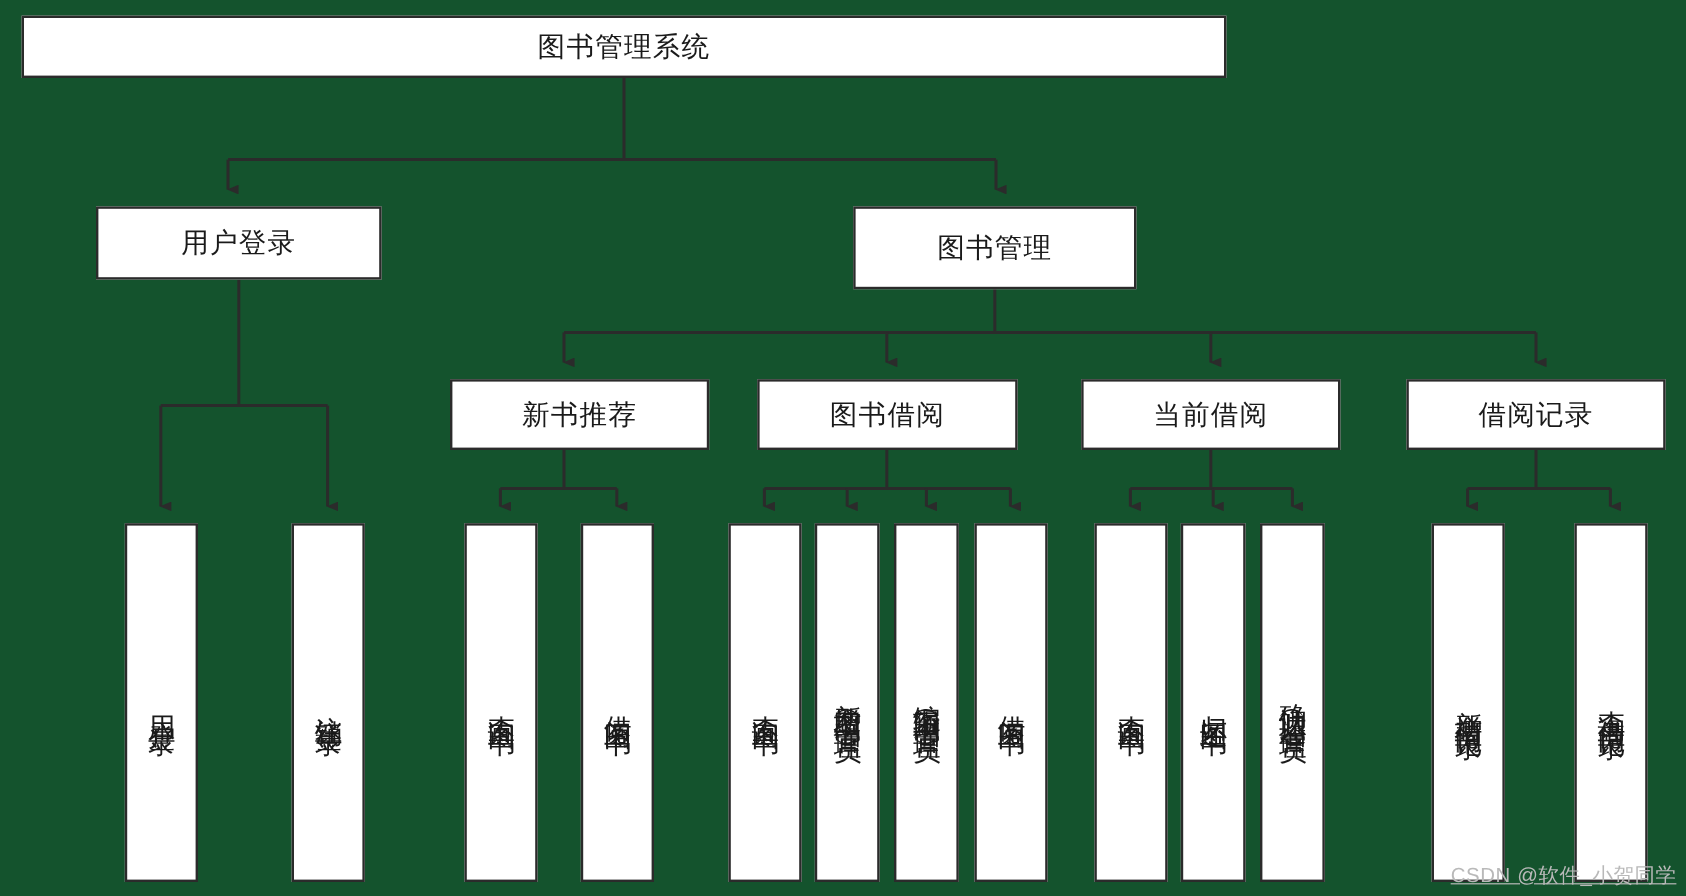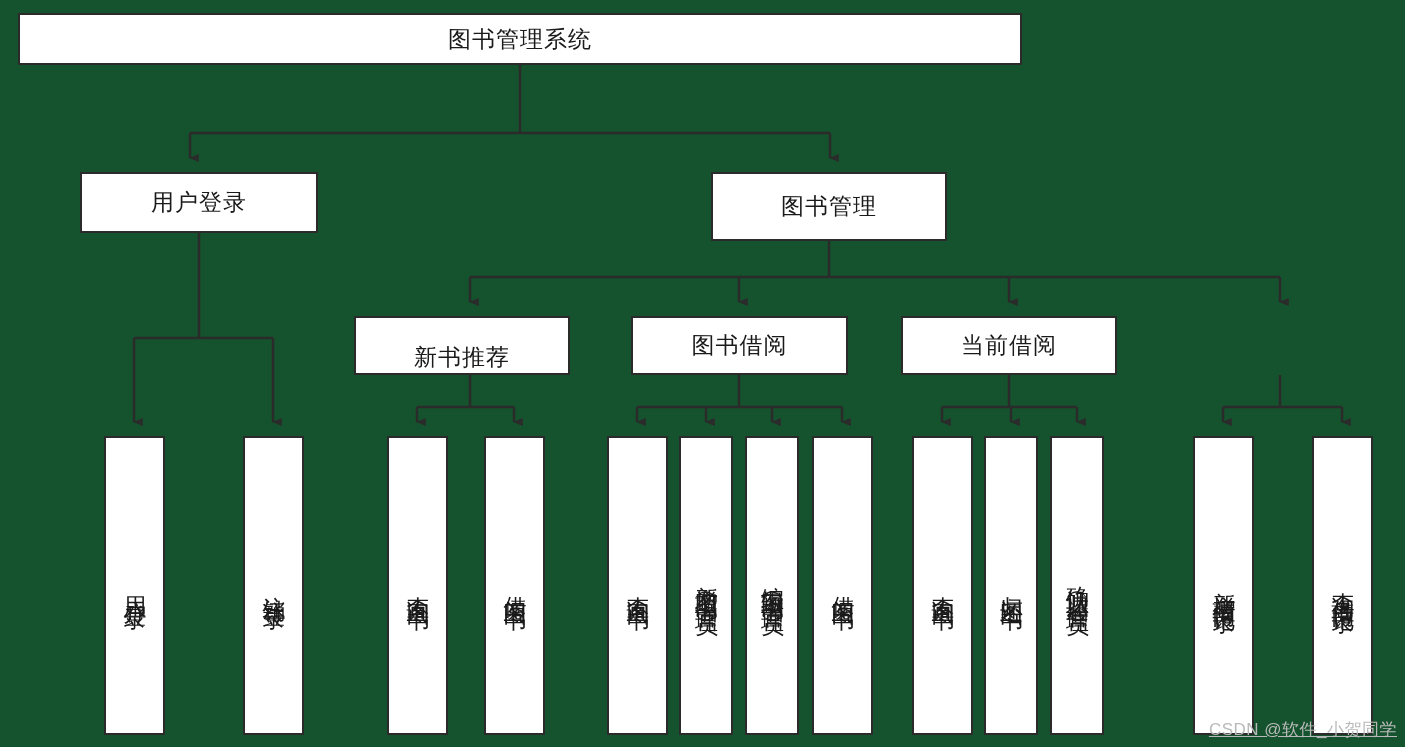--- a/index.html
+++ b/index.html
@@ -123,28 +123,31 @@
     <span class="hlabel">图书管理系统</span>
   </div>
 
   <div class="node horiz" style="left:80px; top:172px; width:238px; height:61px;">
     <span class="hlabel">用户登录</span>
   </div>
   <div class="node horiz" style="left:711px; top:172px; width:236px; height:69px;">
     <span class="hlabel">图书管理</span>
   </div>
 
-  <div class="node horiz" style="left:354px; top:316px; width:216px; height:59px;align-items:flex-end;">
+  <div class="node horiz" style="left:375px; top:316px; width:216px; height:59px;">
     <span class="hlabel">新书推荐</span>
   </div>
   <div class="node horiz" style="left:901px; top:316px; width:216px; height:59px;">
     <span class="hlabel">当前借阅</span>
   </div>
   <div class="node horiz" style="left:631px; top:316px; width:217px; height:59px;">
     <span class="hlabel">图书借阅</span>
+  </div>
+  <div class="node horiz" style="left:1172px; top:316px; width:216px; height:59px;">
+    <span class="hlabel">借阅记录</span>
   </div>
 
   <div class="node vert" style="left:104px; top:436px; width:61px; height:299px;">
     <span class="vlabel">用户登录</span>
   </div>
   <div class="node vert" style="left:243px; top:436px; width:61px; height:299px;">
     <span class="vlabel">注销登录</span>
   </div>
   <div class="node vert" style="left:387px; top:436px; width:61px; height:299px;">
     <span class="vlabel">查询图书</span>

